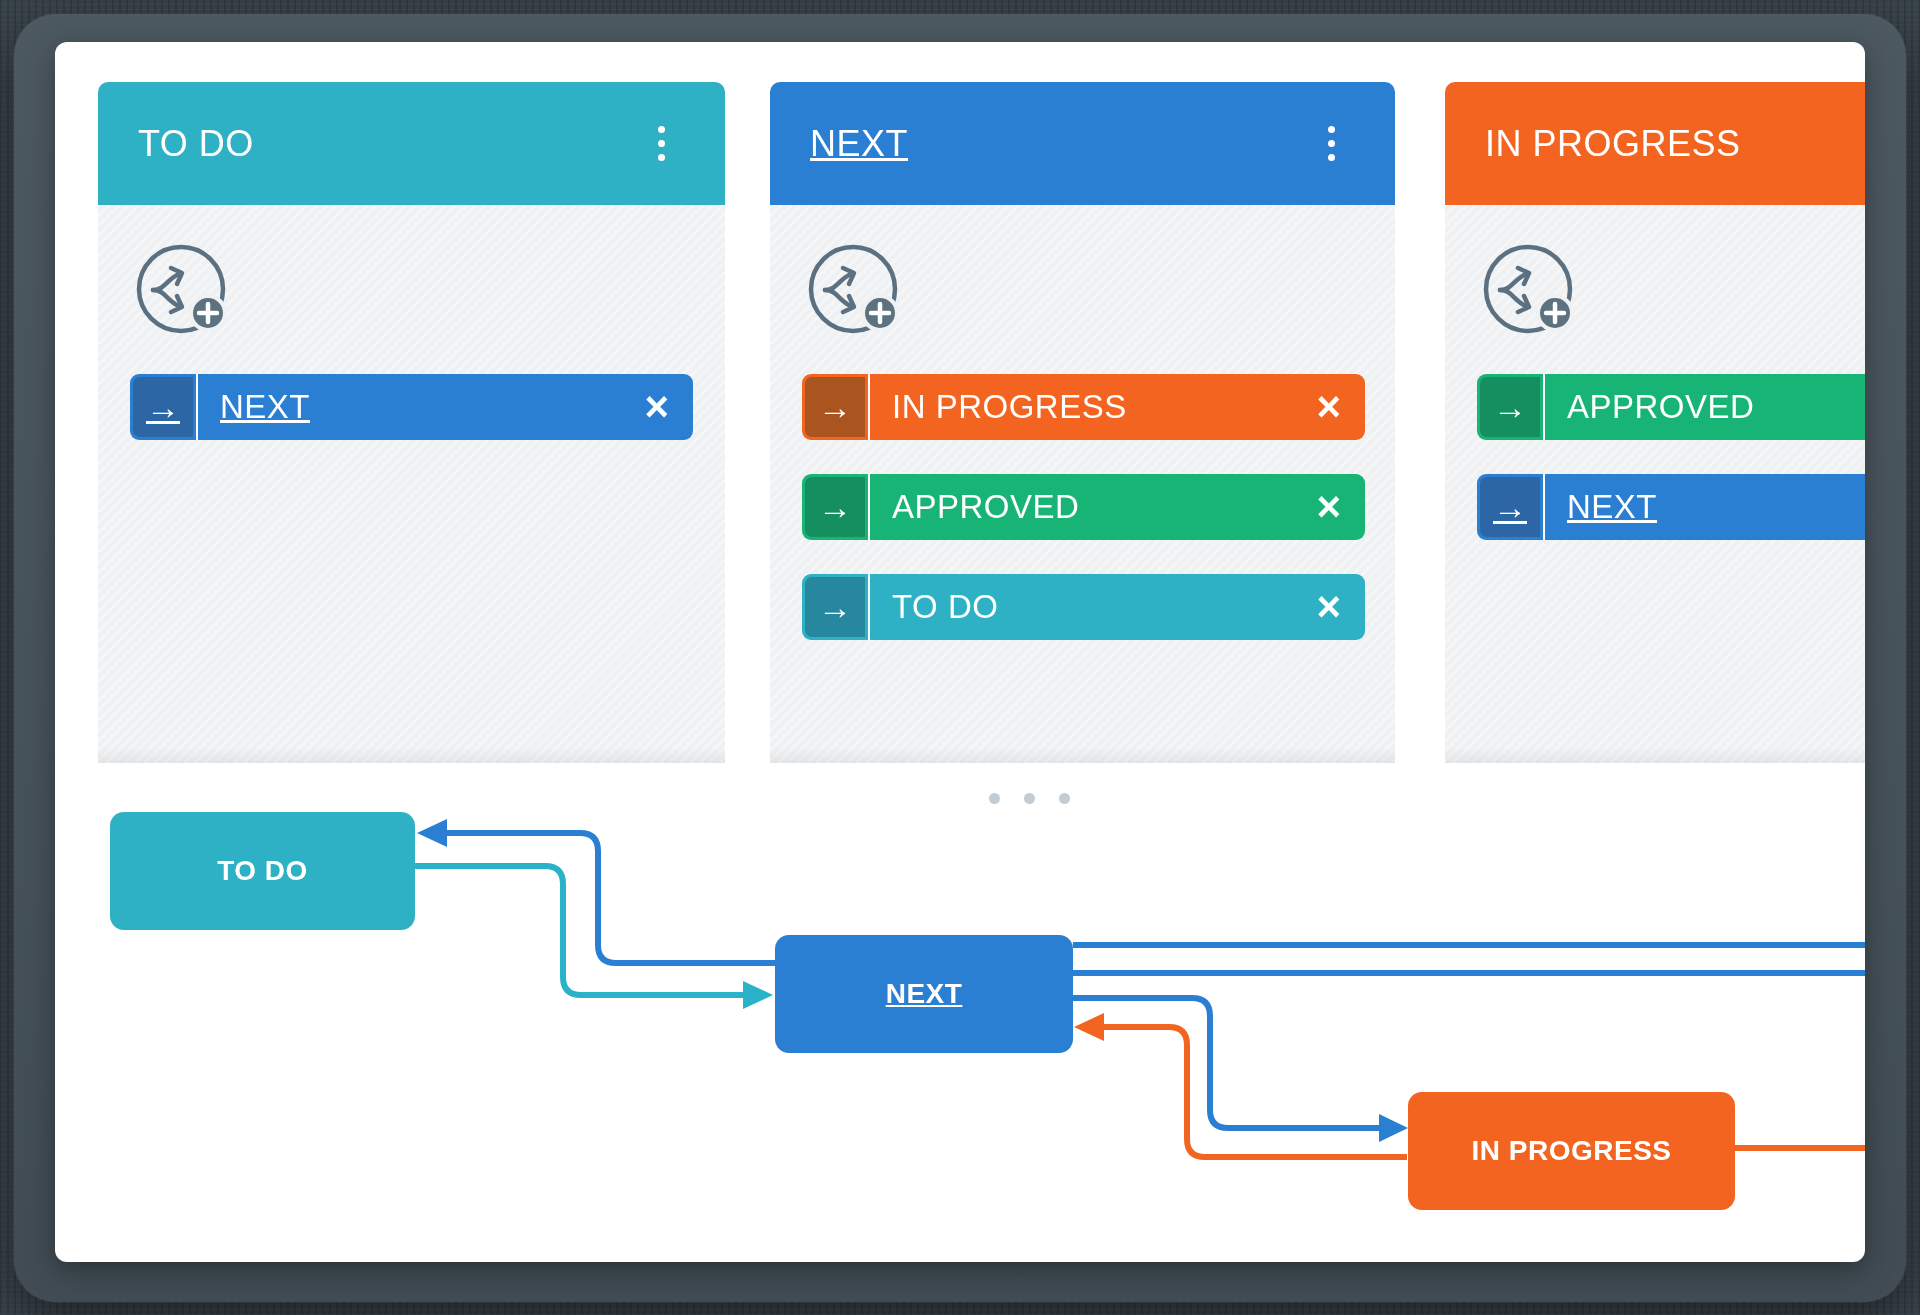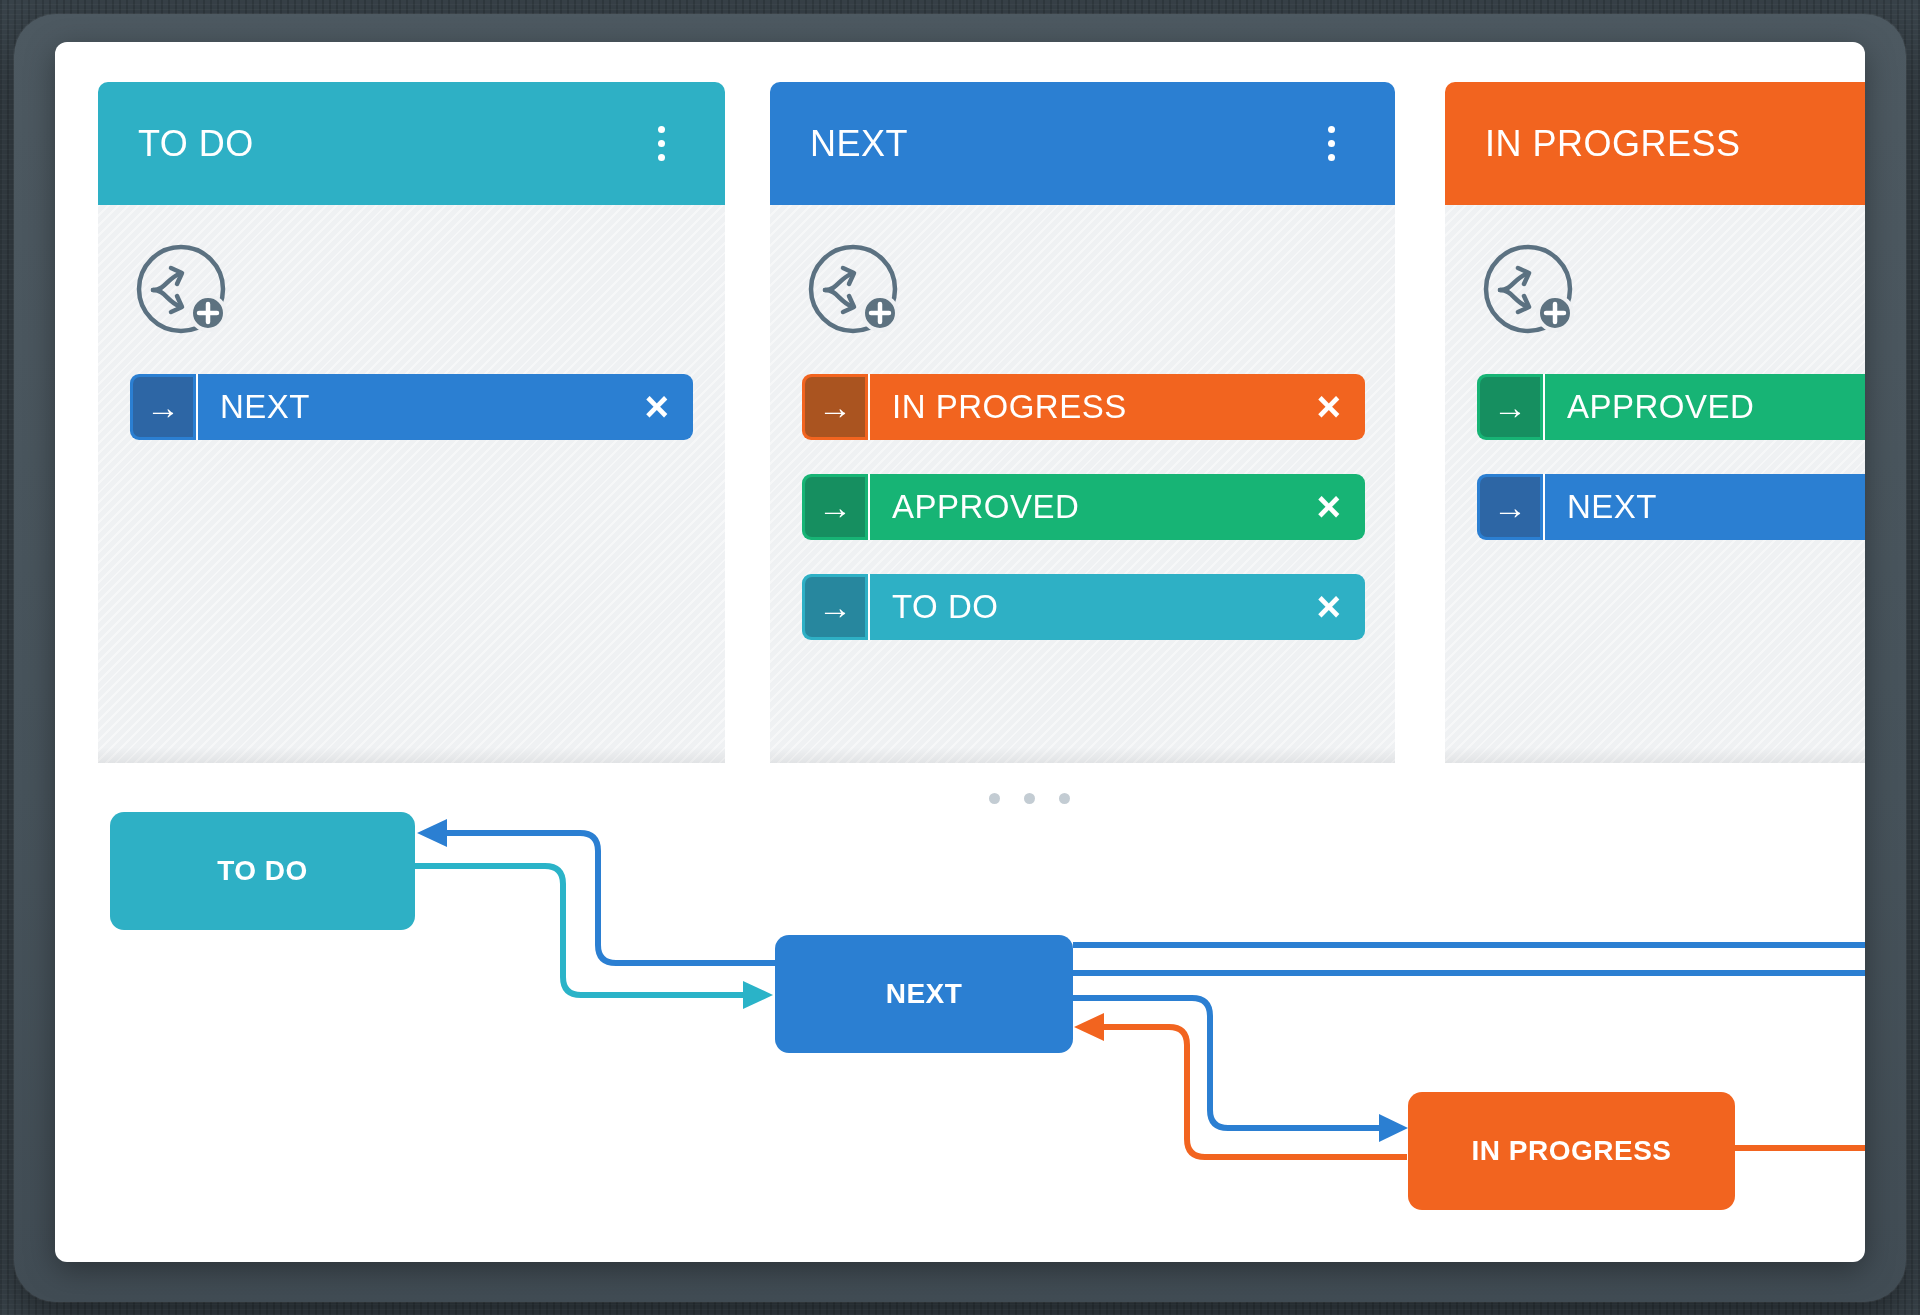--- a/index.html
+++ b/index.html
@@ -44,21 +44,21 @@
     position:relative; height:558px;
     background-color:#eff1f3;
     background-image:repeating-linear-gradient(135deg, rgba(255,255,255,0.45) 0 2px, transparent 2px 7px);
   }
   .col-body::after{
     content:""; position:absolute; left:0; right:0; bottom:0; height:16px;
     background:linear-gradient(180deg, rgba(0,0,0,0) 0%, rgba(0,0,0,0.06) 100%);
   }
   
   .c-teal  { background-color:#2eb0c5; }
-  .c-blue  { background-color:#2b7fd2; }
+  .c-blue  { background-color:#2b7fd2;text-decoration:underline; }
   .c-orange{ background-color:#f2641f; }
   .c-green { background-color:#17b475; }
   
   .branch{ position:absolute; left:37px; top:36px; width:100px; height:96px; cursor:pointer; }
   
   .chip{
     position:absolute; left:32px; width:563px; height:66px; border-radius:9px;
     display:flex; align-items:center; color:#fff; cursor:pointer;
   }
   .chip-r1{ top:169px; } .chip-r2{ top:269px; } .chip-r3{ top:369px; }

